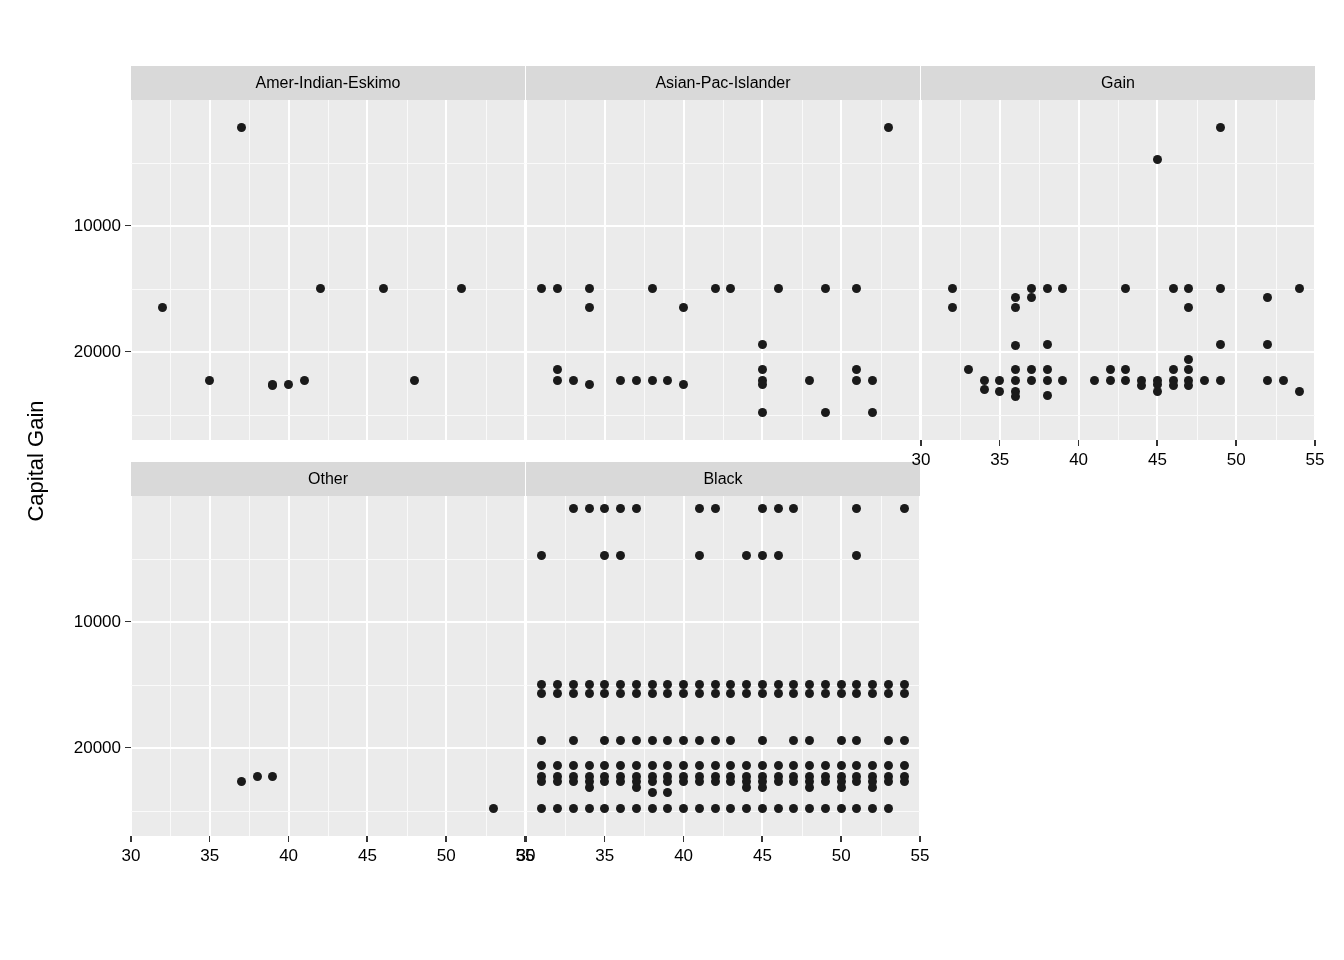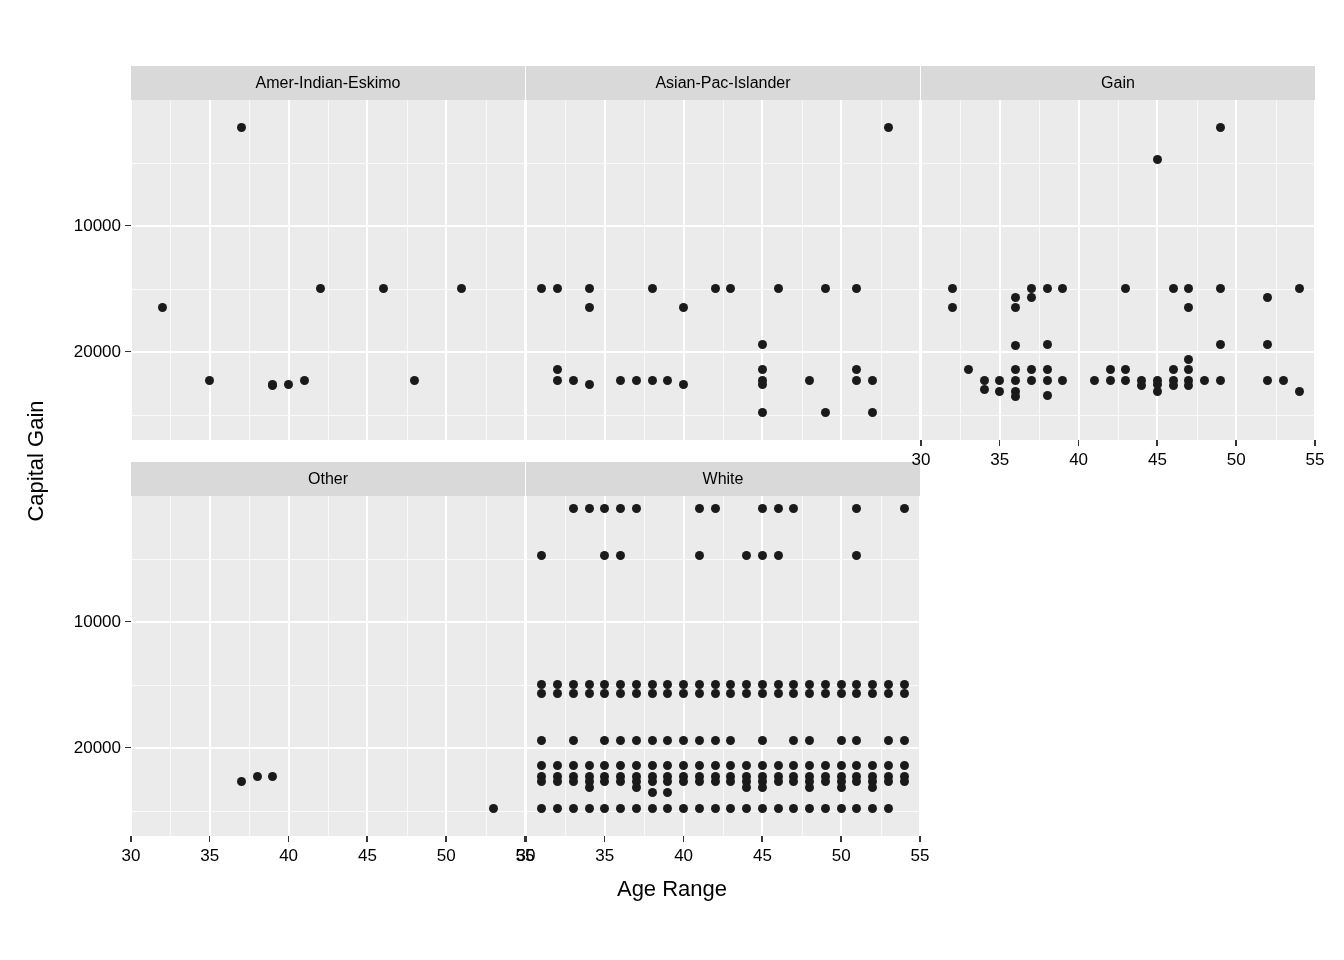--- a/index.html
+++ b/index.html
@@ -105,21 +105,20 @@
     position: absolute;
     overflow: hidden;
   }
 </style>
 </head>
 <body>
 
 <div id="plot-root">
 
   <div class="axis-title-y">Capital Gain</div>
-  <div class="axis-title-x">Age Range</div>
 
   <div id="panels-layer">
       <div class="strip" style="left: 131px; top: 66px; width: 394px; height: 34px;">Amer-Indian-Eskimo</div>
       <div class="panel clip" style="left: 131px; top: 100px; width: 394px; height: 340px;">
         <div class="gridline-minor" style="left: 39.4px; top: 0px; width: 1px; height: 340px;"></div>
         <div class="gridline-minor" style="left: 118.2px; top: 0px; width: 1px; height: 340px;"></div>
         <div class="gridline-minor" style="left: 197px; top: 0px; width: 1px; height: 340px;"></div>
         <div class="gridline-minor" style="left: 275.8px; top: 0px; width: 1px; height: 340px;"></div>
         <div class="gridline-minor" style="left: 354.6px; top: 0px; width: 1px; height: 340px;"></div>
         <div class="gridline-major" style="left: -1px; top: 0px; width: 2px; height: 340px;"></div>
@@ -289,21 +288,21 @@
         <div class="gridline-minor" style="left: 0px; top: 314.815px; width: 394px; height: 1px;"></div>
         <div class="gridline-minor" style="left: 0px; top: 188.889px; width: 394px; height: 1px;"></div>
         <div class="gridline-minor" style="left: 0px; top: 62.963px; width: 394px; height: 1px;"></div>
         <div class="gridline-major" style="left: 0px; top: 250.852px; width: 394px; height: 2px;"></div>
         <div class="gridline-major" style="left: 0px; top: 124.926px; width: 394px; height: 2px;"></div>
         <div class="pt" style="left: 110.32px; top: 285.877px; background: rgb(26, 26, 26);"></div>
         <div class="pt" style="left: 126.08px; top: 280.966px; background: rgb(26, 26, 26);"></div>
         <div class="pt" style="left: 141.84px; top: 280.966px; background: rgb(26, 26, 26);"></div>
         <div class="pt" style="left: 362.48px; top: 312.573px; background: rgb(26, 26, 26);"></div>
       </div>
-      <div class="strip" style="left: 526px; top: 462px; width: 394px; height: 34px;">White</div>
+      <div class="strip" style="left: 526px; top: 462px; width: 394px; height: 34px;">Black</div>
       <div class="panel clip" style="left: 526px; top: 496px; width: 394px; height: 340px;">
         <div class="gridline-minor" style="left: 39.4px; top: 0px; width: 1px; height: 340px;"></div>
         <div class="gridline-minor" style="left: 118.2px; top: 0px; width: 1px; height: 340px;"></div>
         <div class="gridline-minor" style="left: 197px; top: 0px; width: 1px; height: 340px;"></div>
         <div class="gridline-minor" style="left: 275.8px; top: 0px; width: 1px; height: 340px;"></div>
         <div class="gridline-minor" style="left: 354.6px; top: 0px; width: 1px; height: 340px;"></div>
         <div class="gridline-major" style="left: -1px; top: 0px; width: 2px; height: 340px;"></div>
         <div class="gridline-major" style="left: 77.8px; top: 0px; width: 2px; height: 340px;"></div>
         <div class="gridline-major" style="left: 156.6px; top: 0px; width: 2px; height: 340px;"></div>
         <div class="gridline-major" style="left: 235.4px; top: 0px; width: 2px; height: 340px;"></div>

